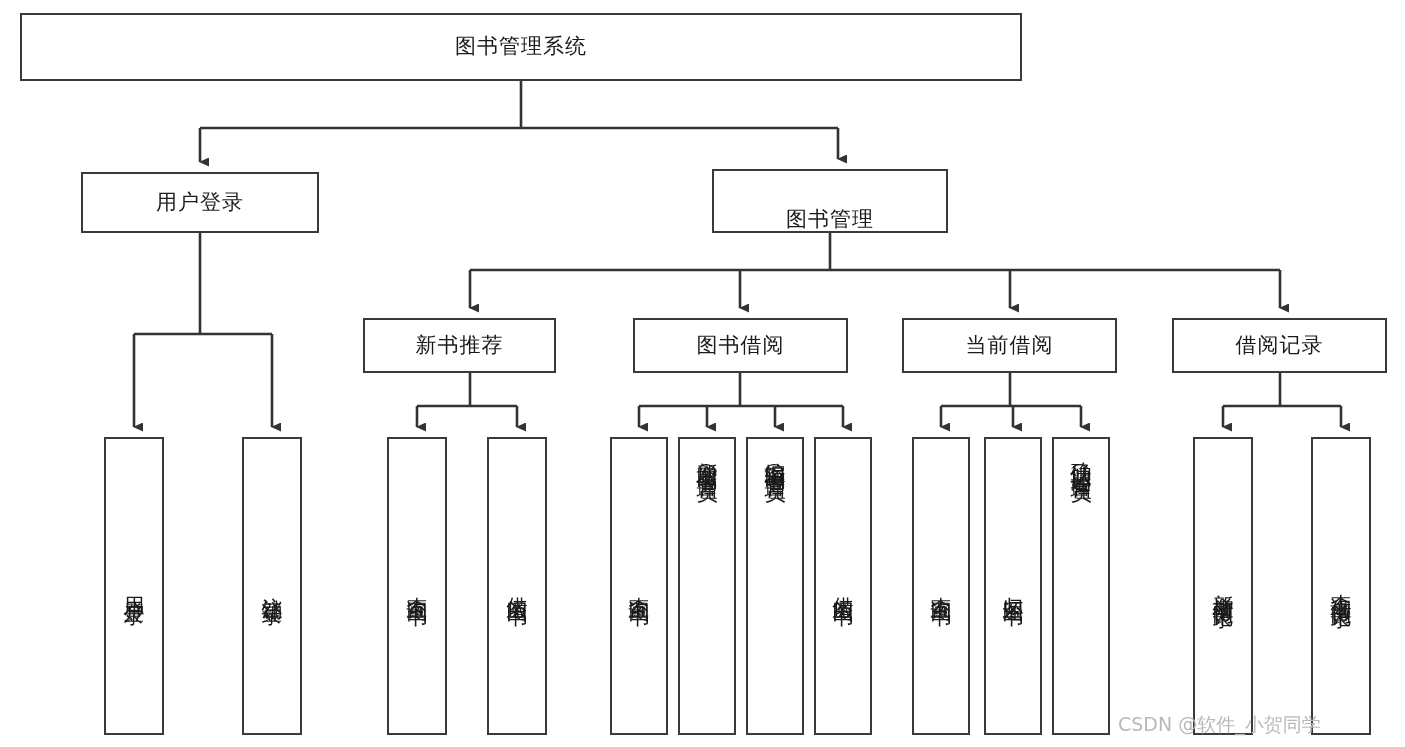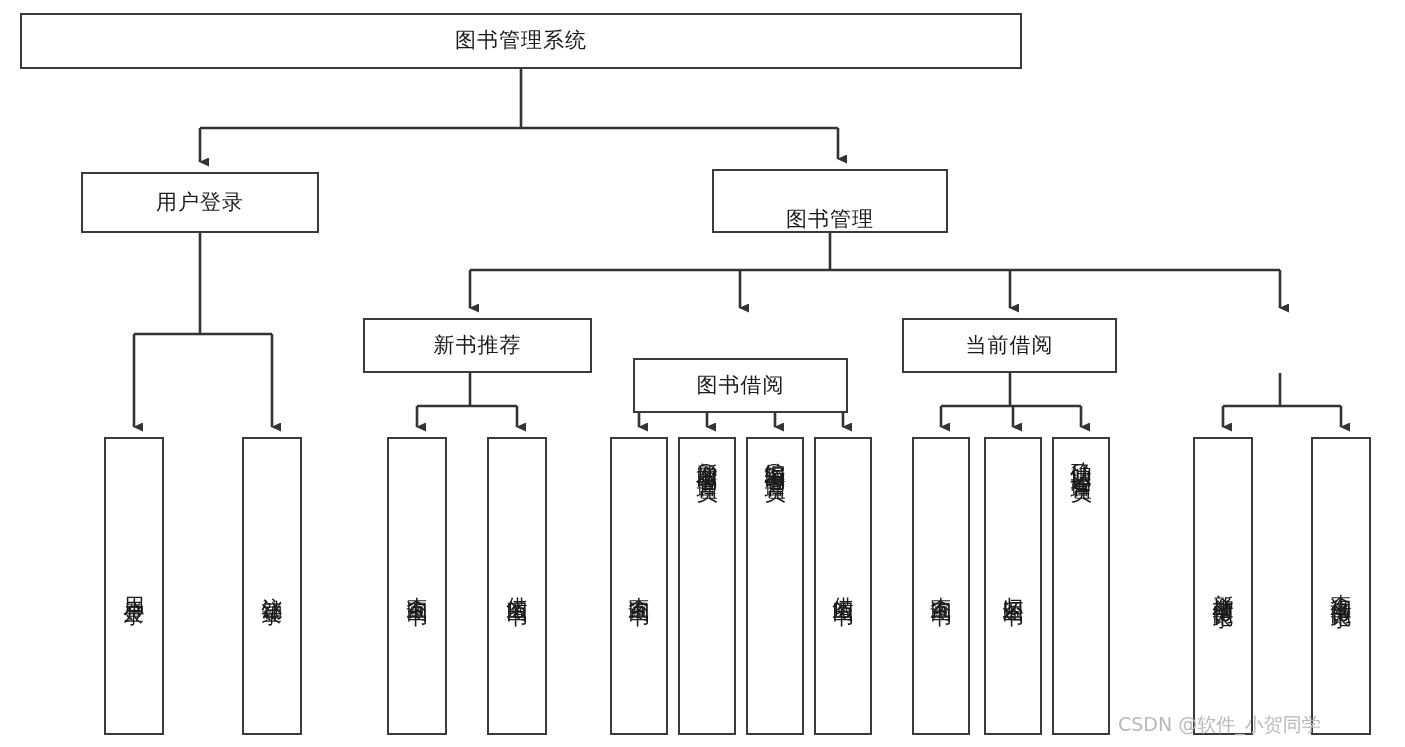--- a/index.html
+++ b/index.html
@@ -114,39 +114,42 @@
       <path d="M1013,406 L1013,427" marker-end="url(#arrow)"></path>
       <path d="M1081,406 L1081,427" marker-end="url(#arrow)"></path>
 
       <path d="M1280,373 L1280,406"></path>
       <path d="M1223,406 L1341,406"></path>
       <path d="M1223,406 L1223,427" marker-end="url(#arrow)"></path>
       <path d="M1341,406 L1341,427" marker-end="url(#arrow)"></path>
     </g>
   </svg>
 
-  <div class="node horiz" style="left:20px; top:13px; width:1002px; height:56px;">
+  <div class="node horiz" style="left:20px; top:13px; width:1002px; height:68px;">
     <span class="node-label">图书管理系统</span>
   </div>
 
   <div class="node horiz" style="left:81px; top:172px; width:238px; height:61px;">
     <span class="node-label">用户登录</span>
   </div>
   <div class="node horiz" style="left:712px; top:169px; width:236px; height:64px;align-items:flex-end;">
     <span class="node-label">图书管理</span>
   </div>
 
-  <div class="node horiz" style="left:363px; top:318px; width:229px; height:55px;">
+  <div class="node horiz" style="left:363px; top:318px; width:193px; height:55px;">
     <span class="node-label">新书推荐</span>
   </div>
-  <div class="node horiz" style="left:633px; top:318px; width:215px; height:55px;margin-top:40px;">
+  <div class="node horiz" style="left:633px; top:318px; width:215px; height:55px;">
     <span class="node-label">图书借阅</span>
   </div>
   <div class="node horiz" style="left:902px; top:318px; width:215px; height:55px;">
     <span class="node-label">当前借阅</span>
+  </div>
+  <div class="node horiz" style="left:1172px; top:318px; width:215px; height:55px;">
+    <span class="node-label">借阅记录</span>
   </div>
 
   <div class="node vert" style="left:104px; top:437px; width:60px; height:298px;">
     <span class="node-label">用户登录</span>
   </div>
   <div class="node vert" style="left:242px; top:437px; width:60px; height:298px;">
     <span class="node-label">注销登录</span>
   </div>
   <div class="node vert" style="left:387px; top:437px; width:60px; height:298px;">
     <span class="node-label">查询图书</span>

